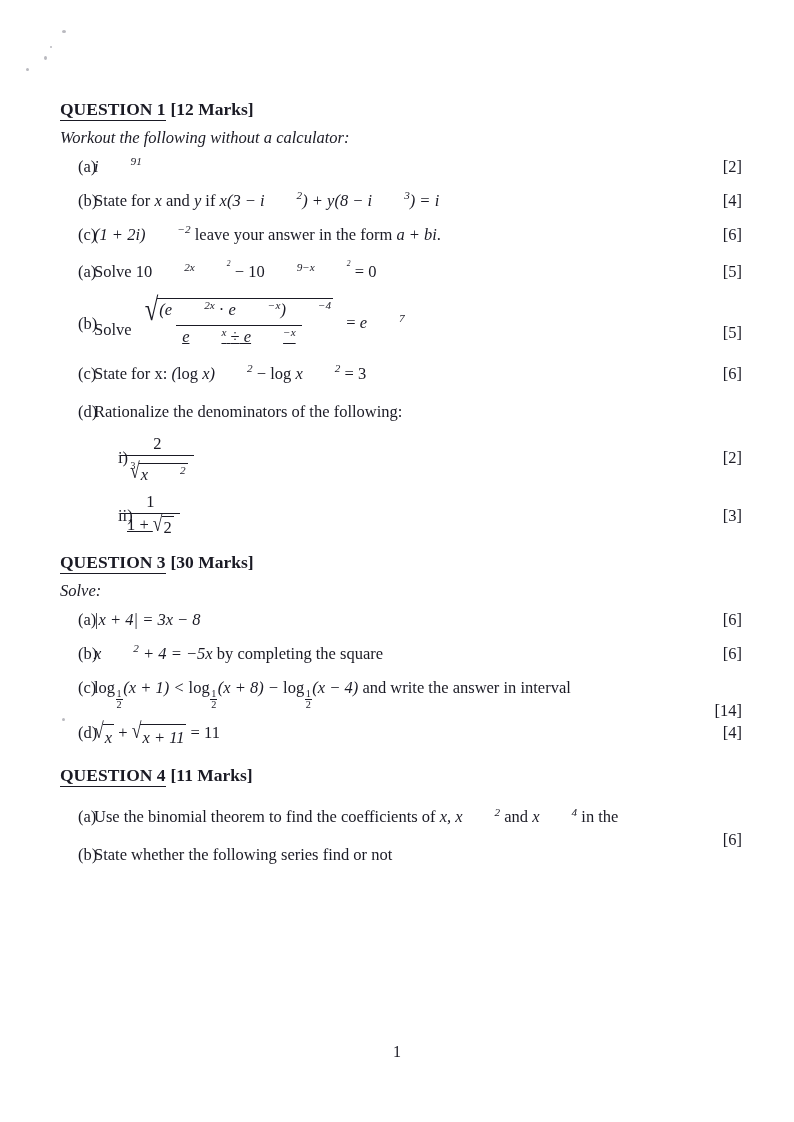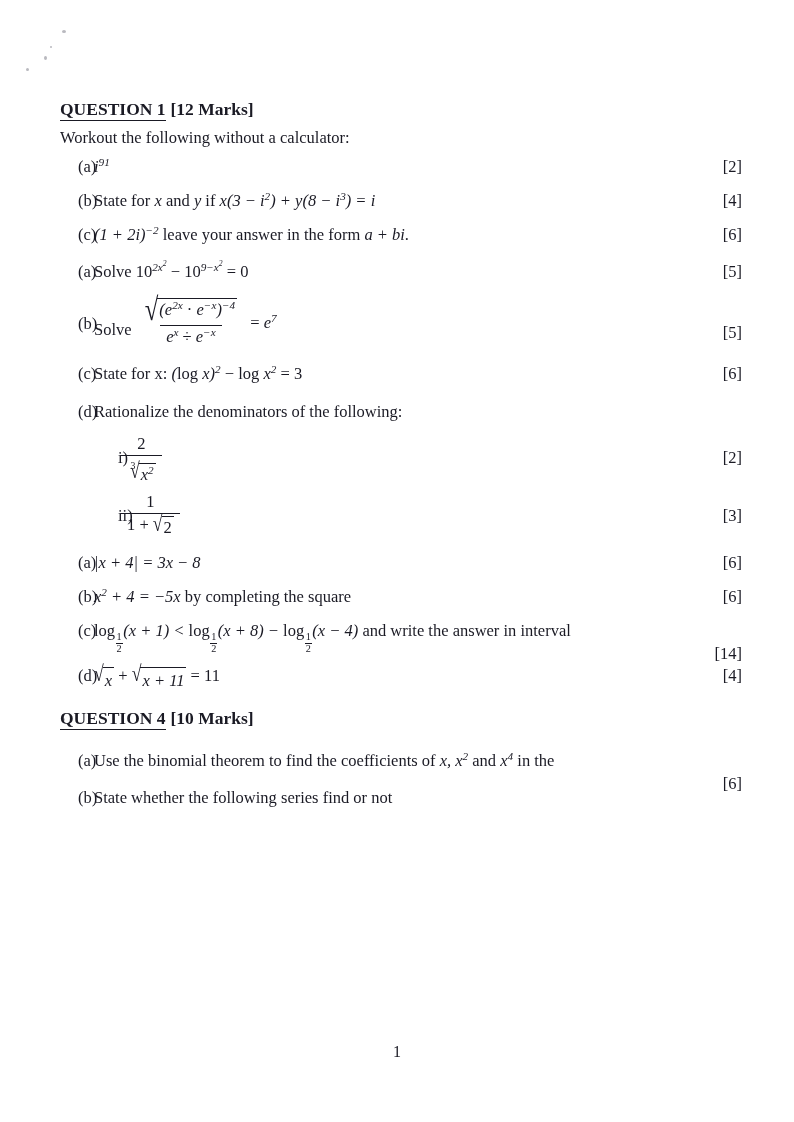--- a/index.html
+++ b/index.html
@@ -40,20 +40,21 @@
     padding-bottom: 1px;
   }
   .qhead .qmarks {
     font-weight: bold;
     margin-left: 5px;
   }
   .lead {
     font-size: 16.5px;
     margin: 4px 0 6px 0;
     line-height: 1.4;
+    font-style: italic;
   }
 
   
   .items { margin: 0; padding: 0; }
   .item {
     display: flex;
     align-items: flex-start;
     font-size: 16.5px;
     line-height: 1.45;
     margin: 0 0 6px 0;
@@ -92,20 +93,21 @@
   
   .math {
     font-family: "Liberation Serif", "DejaVu Serif", serif;
     font-style: italic;
   }
   .math .up { font-style: normal; }
   sup.ex {
     font-size: 0.68em;
     vertical-align: super;
     line-height: 0;
+    margin-left: 32px;
   }
   .nf {
     display: inline-flex;
     flex-direction: column;
     align-items: center;
     vertical-align: -0.42em;
     font-size: 0.62em;
     font-style: normal;
     line-height: 1.02;
     margin: 0 0.5px;
@@ -119,20 +121,21 @@
     flex-direction: column;
     align-items: center;
     vertical-align: middle;
     line-height: 1.25;
     margin: 0 3px;
   }
   .frac > .num { padding: 0 6px 1px 6px; }
   .frac > .den {
     border-top: 1.2px solid #1a1a24;
     padding: 1px 6px 0 6px;
+    text-decoration: underline;
   }
 
   
   .rad { display: inline-flex; align-items: stretch; white-space: nowrap; }
   .rad .sign {
     font-style: normal;
     font-size: 1.08em;
     line-height: 1;
     transform: scaleY(1.25);
     transform-origin: center;
@@ -298,20 +301,24 @@
                     <span class="arg">2</span>
                   </span></span>
             </span>
           </span>
           <span class="marks" style="top:12px;">[3]</span>
         </span>
       </div>
 
     </div>
 
+    <div class="qhead">
+      <span class="qlabel">QUESTION 3</span><span class="qmarks">[30 Marks]</span>
+    </div>
+    <div class="lead">Solve:</div>
 
     <div class="items">
 
       <div class="item gap-sm">
         <span class="tag">(a)</span>
         <span class="body">
           <span class="math inline-eq">|x + 4| = 3x − 8</span>
           <span class="marks">[6]</span>
         </span>
       </div>
@@ -353,21 +360,21 @@
                 <span class="sign">√</span>
                 <span class="arg">x + 11</span>
               </span> <span class="up">= 11</span></span>
           <span class="marks">[4]</span>
         </span>
       </div>
 
     </div>
 
     <div class="qhead">
-      <span class="qlabel">QUESTION 4</span><span class="qmarks">[10 Marks]</span>
+      <span class="qlabel">QUESTION 4</span><span class="qmarks">[11 Marks]</span>
     </div>
 
     <div class="items" style="margin-top:18px;">
 
       <div class="item gap-md">
         <span class="tag">(a)</span>
         <span class="body">
           <span>Use the binomial theorem to find the coefficients of</span>
           <span class="math">x, x<sup class="ex">2</sup></span>
           <span>and</span>

